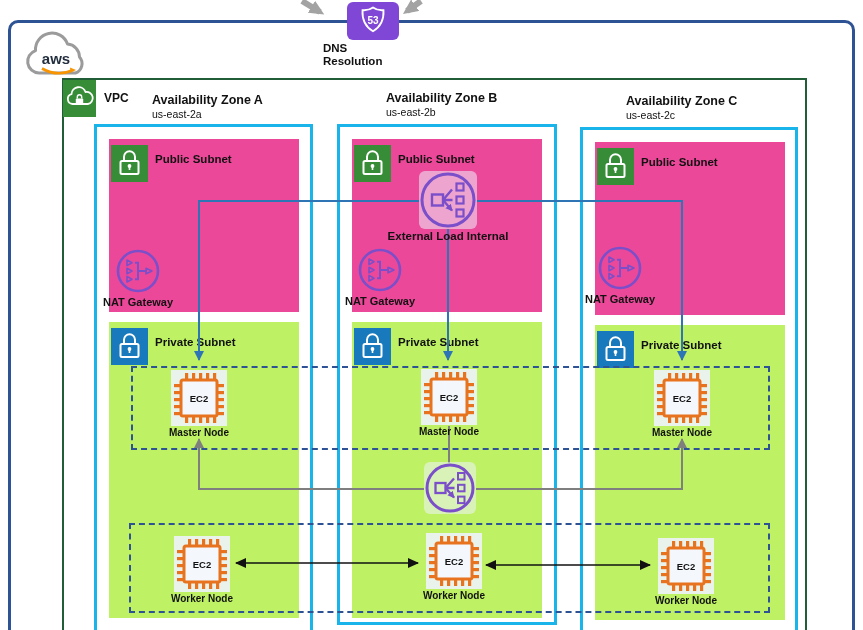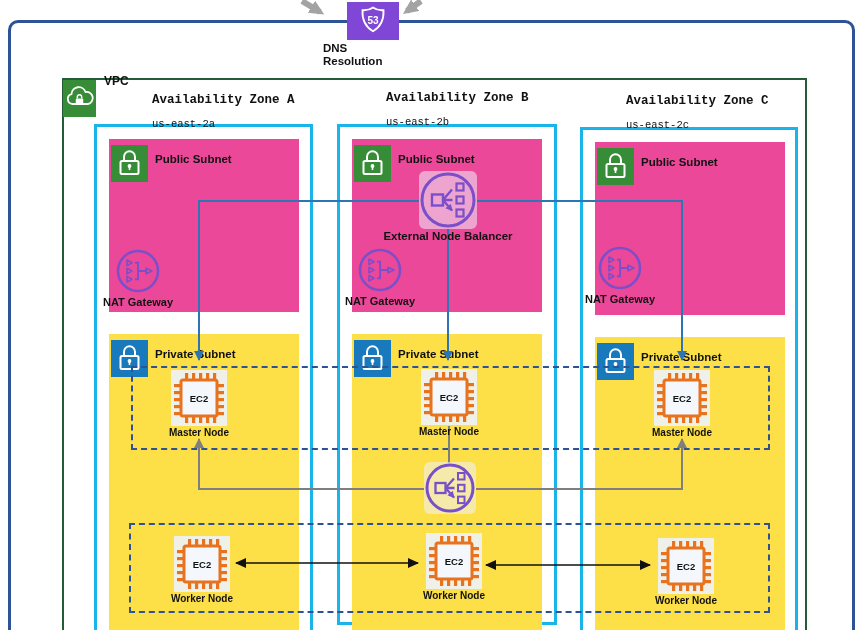--- a/index.html
+++ b/index.html
@@ -8,27 +8,27 @@
           font-family:"Liberation Sans",sans-serif;color:#111;}
   .abs{position:absolute;}
   
   .aws-border{left:8px;top:20px;width:847px;height:660px;border:3px solid #2E5395;border-radius:10px;}
   .vpc-border{left:62px;top:78px;width:745px;height:600px;border:2px solid #215E38;}
   .az{border:3px solid #18B4EA;background:transparent;}
   .az-a{left:94px;top:124px;width:219px;height:560px;}
   .az-b{left:337px;top:124px;width:220px;height:501px;}
   .az-c{left:580px;top:127px;width:218px;height:556px;}
   
-  .zone-head{position:absolute;font-family:Liberation Mono, monospace;}
+  .zone-head{position:absolute;}
   .zone-title{font-size:12.5px;font-weight:bold;white-space:nowrap;}
-  .zone-sub{font-size:10.5px;margin-top:11px;white-space:nowrap;}
+  .zone-sub{font-size:10.5px;margin-top:1px;white-space:nowrap;}
   .zh-a{left:152px;top:93px;} .zh-b{left:386px;top:91px;} .zh-c{left:626px;top:94px;}
   
   .subnet{position:absolute;}
-  .pub{background:#ec4899;} .priv{background:#fde047;margin-top:12px;}
+  .pub{background:#ec4899;} .priv{background:#bef264;}
   .pub-a{left:109px;top:139px;width:190px;height:173px;}
   .pub-b{left:352px;top:139px;width:190px;height:173px;}
   .pub-c{left:595px;top:142px;width:190px;height:173px;}
   .priv-a{left:109px;top:322px;width:190px;height:296px;}
   .priv-b{left:352px;top:322px;width:190px;height:296px;}
   .priv-c{left:595px;top:325px;width:190px;height:295px;}
   .snicon{position:absolute;left:2px;top:6px;width:37px;height:37px;}
   .snicon.green{background:#378D37;} .snicon.blue{background:#1879BC;}
   .snlabel{position:absolute;left:46px;top:14px;font-size:11.5px;font-weight:bold;white-space:nowrap;}
   
@@ -45,27 +45,27 @@
   .ilb{left:424px;top:462px;width:52px;height:52px;}
   .lb-label{position:absolute;width:200px;text-align:center;font-size:11.5px;font-weight:bold;}
   .elb-label{left:348px;top:230px;} .ilb-label{left:350px;top:510px;}
   .ec2{width:56px;height:56px;}
   .ec2-ma{left:171px;top:370px;} .ec2-mb{left:421px;top:369px;} .ec2-mc{left:654px;top:370px;}
   .ec2-wa{left:174px;top:536px;} .ec2-wb{left:426px;top:533px;} .ec2-wc{left:658px;top:538px;}
   .node-label{position:absolute;width:110px;text-align:center;font-size:10px;font-weight:bold;}
   .nl-ma{left:144px;top:427px;} .nl-mb{left:394px;top:426px;} .nl-mc{left:627px;top:427px;}
   .nl-wa{left:147px;top:593px;} .nl-wb{left:399px;top:590px;} .nl-wc{left:631px;top:595px;}
   
-  .r53{left:347px;top:2px;width:52px;height:38px;background:#8046D6;}
+  .r53{left:347px;top:2px;width:52px;height:38px;background:#8046D6;border-radius:6px;}
   .dns-label{left:323px;top:42px;width:100px;text-align:left;font-size:11.5px;font-weight:bold;line-height:13px;}
   
   .aws-logo{left:18px;top:28px;width:78px;height:58px;}
   
   .vpc-icon{left:63px;top:80px;width:33px;height:37px;background:#378D37;}
-  .vpc-label{left:104px;top:74px;font-size:12px;font-weight:bold;}
+  .vpc-label{left:104px;top:91px;font-size:12px;font-weight:bold;}
   svg{display:block;}
   .lines{left:0;top:0;pointer-events:none;}
 </style>
 </head>
 <body>
 
 <div class="canvas">
 
   <div class="abs aws-border"></div>
   <div class="abs vpc-border"></div>
@@ -198,20 +198,28 @@
     <svg width="52" height="38" viewBox="0 0 52 38">
       <path d="M26 5.5c3 2.2 6.5 3 10.5 2.7.5 9.2-3 16.6-10.5 21-7.5-4.4-11-11.8-10.5-21C19.5 8.5 23 7.7 26 5.5z" stroke="#fff" stroke-width="1.8" fill="none"></path>
       <text x="26" y="21.5" text-anchor="middle" font-size="10" font-weight="bold" fill="#fff" font-family="Liberation Sans,sans-serif">53</text>
     </svg>
   </div>
   <div class="abs dns-label">
     <div>DNS</div>
     <div>Resolution</div>
   </div>
 
+  <div class="abs aws-logo">
+    <svg width="78" height="58" viewBox="0 0 78 58">
+      <path d="M21 45a11.5 11.5 0 0 1-3.5-22.4A16.5 16.5 0 0 1 49.5 16 13 13 0 0 1 61.5 29a10 10 0 0 1-4 16z" stroke="#9B9B9B" stroke-width="3" fill="#fff" stroke-linejoin="round"></path>
+      <text x="38" y="36" text-anchor="middle" font-size="15" font-weight="bold" fill="#232F3E" font-family="Liberation Sans,sans-serif">aws</text>
+      <path d="M24 40.5q15 8.5 30 2" stroke="#F79400" stroke-width="2.6" fill="none"></path>
+      <polygon points="52,39.5 58,42 52.7,44.8" fill="#F79400"></polygon>
+    </svg>
+  </div>
 
   <div class="abs vpc-icon">
     <svg width="33" height="37" viewBox="0 0 33 37">
       <path d="M9.5 24a5 5 0 0 1-1-9.8A7.2 7.2 0 0 1 22.5 12a5.4 5.4 0 0 1 2.3 12z" stroke="#fff" stroke-width="1.8" fill="none" stroke-linejoin="round"></path>
       <path d="M14.3 18.5v-1.6a2.2 2.2 0 0 1 4.4 0v1.6" stroke="#fff" stroke-width="1.4" fill="none"></path>
       <rect x="12.8" y="18.5" width="7.4" height="5.6" rx="1" fill="#fff"></rect>
     </svg>
   </div>
   <div class="abs vpc-label">VPC</div>
 
@@ -246,21 +254,21 @@
   <div class="abs elb lb-bg">
     <svg width="58" height="58" viewBox="0 0 58 58">
         <circle cx="29" cy="29" r="26" stroke="#7B4FC9" stroke-width="3" fill="none"></circle>
         <rect x="13" y="23.5" width="11" height="11" stroke="#7B4FC9" stroke-width="2.4" fill="none"></rect>
         <path d="M24 29 L33 18.5 M24 29 L33.5 29 M24 29 L33 39.5" stroke="#7B4FC9" stroke-width="2.4" fill="none" marker-end="url(#mpurple)"></path>
         <rect x="37.5" y="12.5" width="7" height="7" stroke="#7B4FC9" stroke-width="2.2" fill="none"></rect>
         <rect x="37.5" y="25.5" width="7" height="7" stroke="#7B4FC9" stroke-width="2.2" fill="none"></rect>
         <rect x="37.5" y="38.5" width="7" height="7" stroke="#7B4FC9" stroke-width="2.2" fill="none"></rect>
       </svg>
   </div>
-  <div class="abs lb-label elb-label">External Node Balancer</div>
+  <div class="abs lb-label elb-label">External Load Internal</div>
 
   <div class="abs ilb lb-bg">
     <svg width="52" height="52" viewBox="0 0 52 52">
         <circle cx="26" cy="26" r="23" stroke="#7B4FC9" stroke-width="3" fill="none"></circle>
         <rect x="11.5" y="21" width="10" height="10" stroke="#7B4FC9" stroke-width="2.3" fill="none"></rect>
         <path d="M21.5 26 L30 16.5 M21.5 26 L30.5 26 M21.5 26 L30 35.5" stroke="#7B4FC9" stroke-width="2.3" fill="none" marker-end="url(#mpurple)"></path>
         <rect x="34" y="11" width="6.5" height="6.5" stroke="#7B4FC9" stroke-width="2" fill="none"></rect>
         <rect x="34" y="22.8" width="6.5" height="6.5" stroke="#7B4FC9" stroke-width="2" fill="none"></rect>
         <rect x="34" y="34.6" width="6.5" height="6.5" stroke="#7B4FC9" stroke-width="2" fill="none"></rect>
       </svg>

